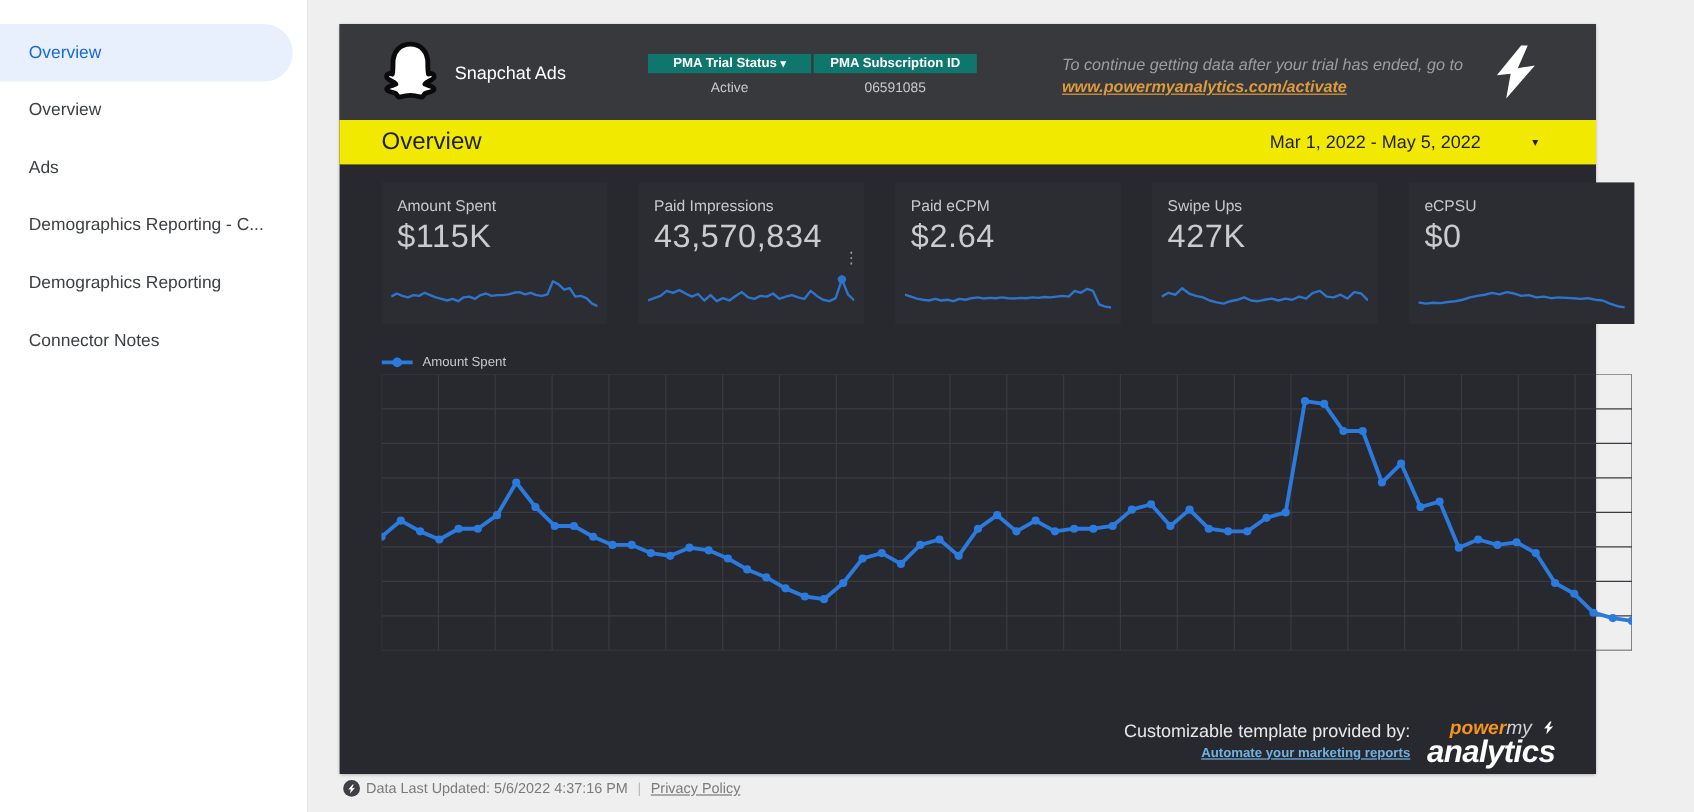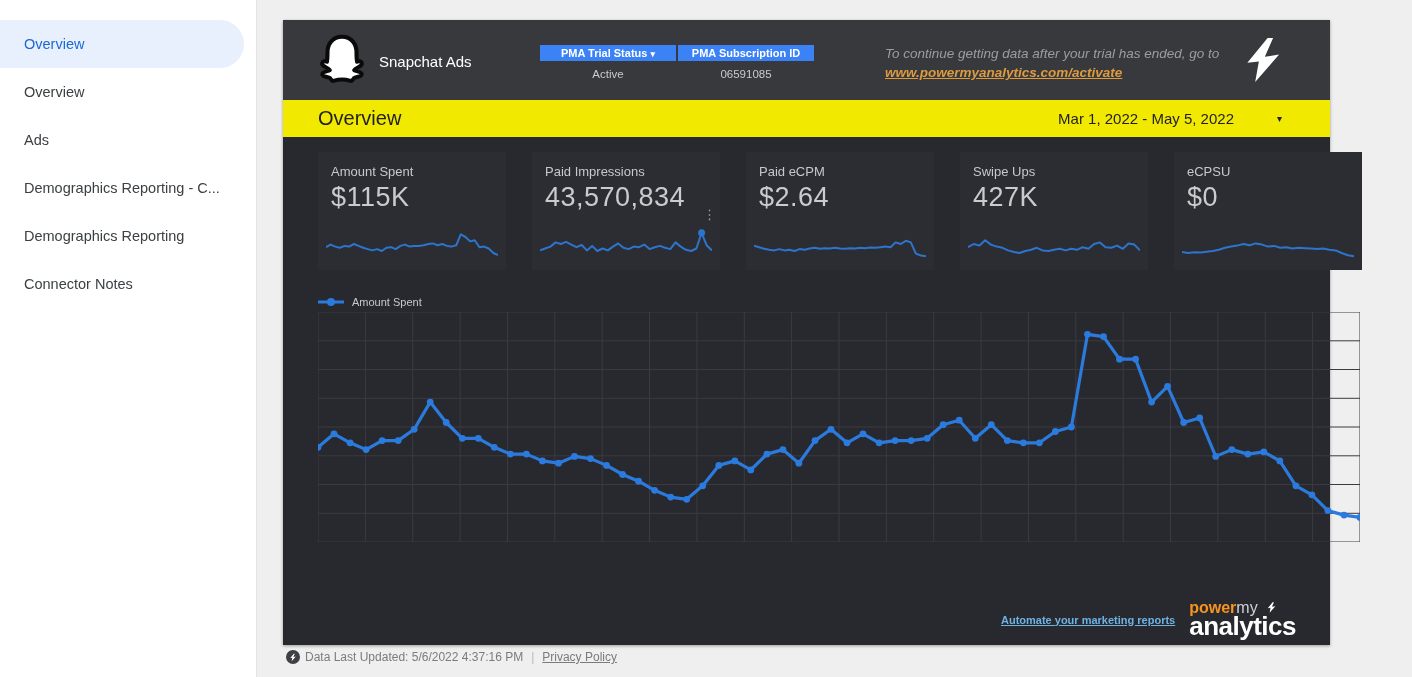--- a/index.html
+++ b/index.html
@@ -17,21 +17,21 @@
   
   .canvas { position:absolute; left:283px; top:20px; width:1047px; height:625px;
     background:#28292e; box-shadow:0 1px 3px rgba(0,0,0,.35); }
 
   
   .dash-header { position:absolute; left:0; top:0; width:100%; height:80px; background:#38393d; }
   .ghost { position:absolute; left:30px; top:11px; width:58px; height:58px; }
   .app-title { position:absolute; left:96px; top:33px; font-size:15px; color:#ffffff; font-weight:500; }
   .pma-table { position:absolute; left:257px; top:25px; display:flex; }
   .pma-col { width:136px; text-align:center; margin-right:2px; }
-  .pma-head { background:#3b82f6; color:#ffffff; font-size:11px; font-weight:bold; padding:2px 0; }
+  .pma-head { background:#0f766e; color:#ffffff; font-size:11px; font-weight:bold; padding:2px 0; }
   .pma-val { color:#c9cacd; font-size:11.5px; padding-top:7px; }
   .trial-note { position:absolute; left:602px; top:24px; width:400px;
     font-style:italic; font-size:13.5px; color:#9b9da2; line-height:19px; }
   .trial-note a { color:#dd9b3e; font-weight:bold; text-decoration:underline; cursor:pointer; }
   .bolt-big { position:absolute; right:44px; top:9px; width:46px; height:62px; }
 
   
   .banner { position:absolute; left:0; top:80px; width:100%; height:37px; background:#f2e900;
     display:flex; align-items:center; }
   .banner-title { font-size:20px; color:#1e1f21; padding-left:35px; }
@@ -50,21 +50,21 @@
   .legend { position:absolute; left:35px; top:276px; display:flex; align-items:center; }
   .legend-glyph { width:26px; height:10px; margin-right:8px; }
   .legend-label { font-size:11px; color:#c7c8cb; }
   .mainchart { position:absolute; left:35px; top:292px; width:1042px; height:230px; }
 
   
   .dash-footer { position:absolute; right:30px; bottom:8px; display:flex; align-items:center; }
   .foot-text { text-align:right; margin-right:14px; }
   .foot-line1 { font-size:15px; color:#e8e9eb; }
   .foot-link { font-size:11px; font-weight:bold; color:#6fb2e4; text-decoration:underline; cursor:pointer; }
-  .pma-logo { text-align:left; line-height:15px; position:relative; padding-right:4px; }
+  .pma-logo { text-align:right; line-height:15px; position:relative; padding-right:4px;font-style:italic; }
   .logo-power { color:#f7941e; font-weight:bold; font-size:16px; }
   .logo-my { color:#cfd0d3; font-size:16px; }
   .logo-analytics { color:#ffffff; font-weight:bold; font-size:26px; letter-spacing:-.5px; line-height:22px; }
   .logo-bolt { display:inline-block; width:11px; height:15px; vertical-align:-2px; margin-left:4px; }
 
   
   .statusbar { position:absolute; left:286px; top:650px; display:flex; align-items:center;
     font-size:12px; color:#7b7b7b; }
   .status-ico { width:14px; height:14px; border-radius:50%; background:#3f4045;
     margin-right:5px; display:flex; align-items:center; justify-content:center; }
@@ -263,20 +263,21 @@
       <circle cx="961.8" cy="148.9" r="3.4" fill="#2b7bdf"></circle>
       <circle cx="977.9" cy="173.8" r="3.4" fill="#2b7bdf"></circle>
       <circle cx="993.9" cy="182.8" r="3.4" fill="#2b7bdf"></circle>
       <circle cx="1009.9" cy="198.6" r="3.4" fill="#2b7bdf"></circle>
       <circle cx="1026.0" cy="203.1" r="3.4" fill="#2b7bdf"></circle>
       <circle cx="1042.0" cy="205.4" r="3.4" fill="#2b7bdf"></circle>
     </svg>
 
   <div class="dash-footer">
     <div class="foot-text">
+      <div class="foot-line1">Customizable template provided by:</div>
       <a class="foot-link">Automate your marketing reports</a>
     </div>
     <div class="pma-logo">
       <div>
         <span class="logo-power">power</span><span class="logo-my">my</span>
         <svg class="logo-bolt" viewBox="0 0 100 100">
           <polygon points="60,2 16,56 41,53 33,98 85,38 54,43 72,2" fill="#ffffff"></polygon>
         </svg>
       </div>
       <div class="logo-analytics">analytics</div>

